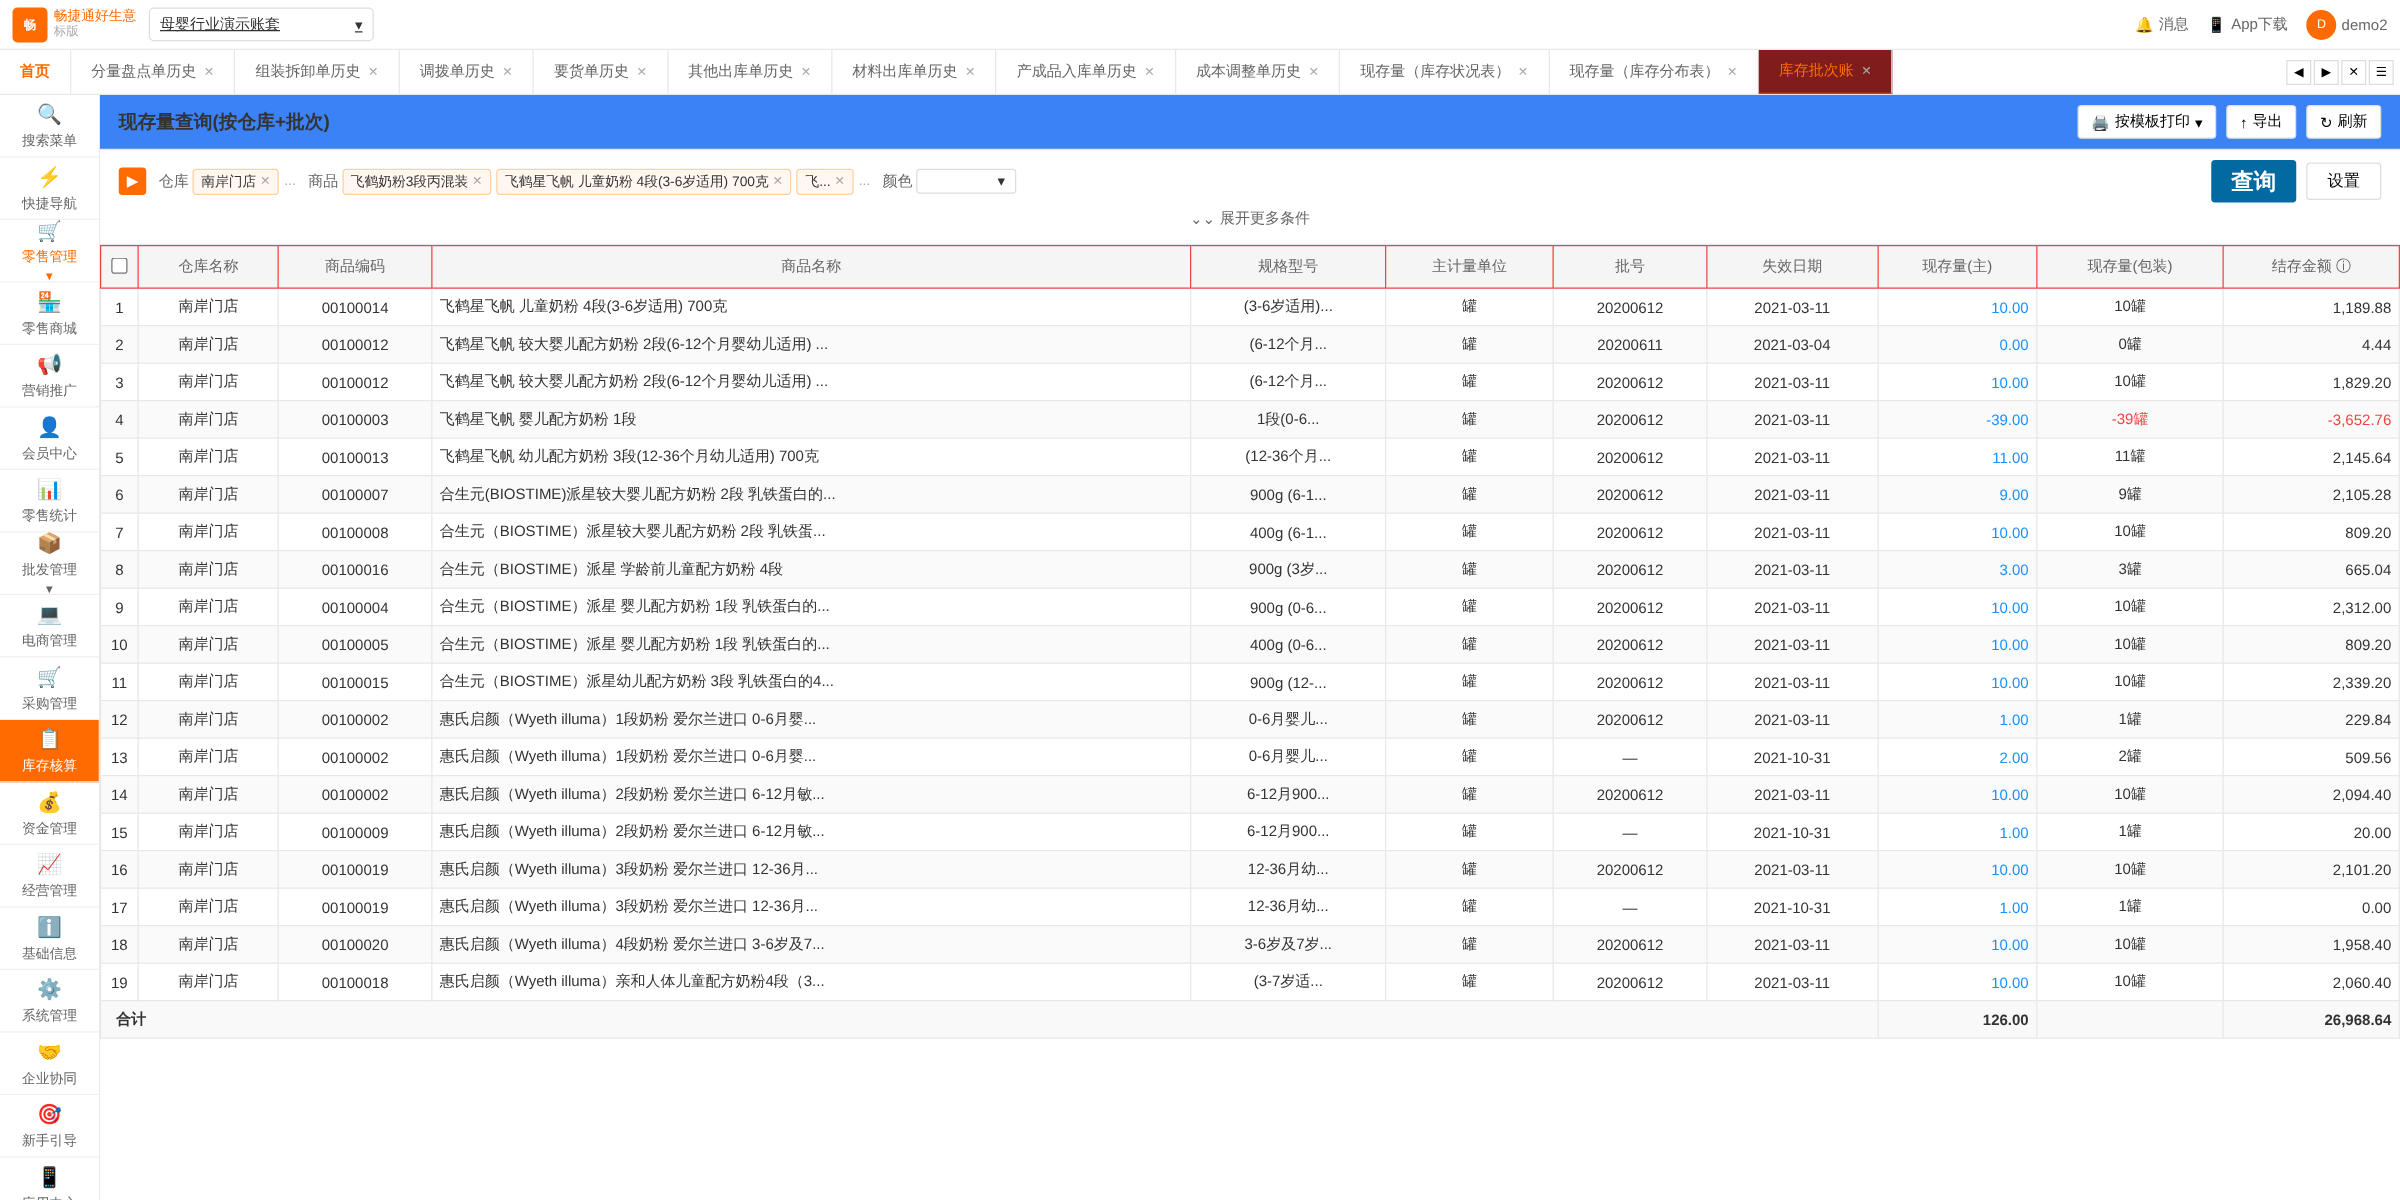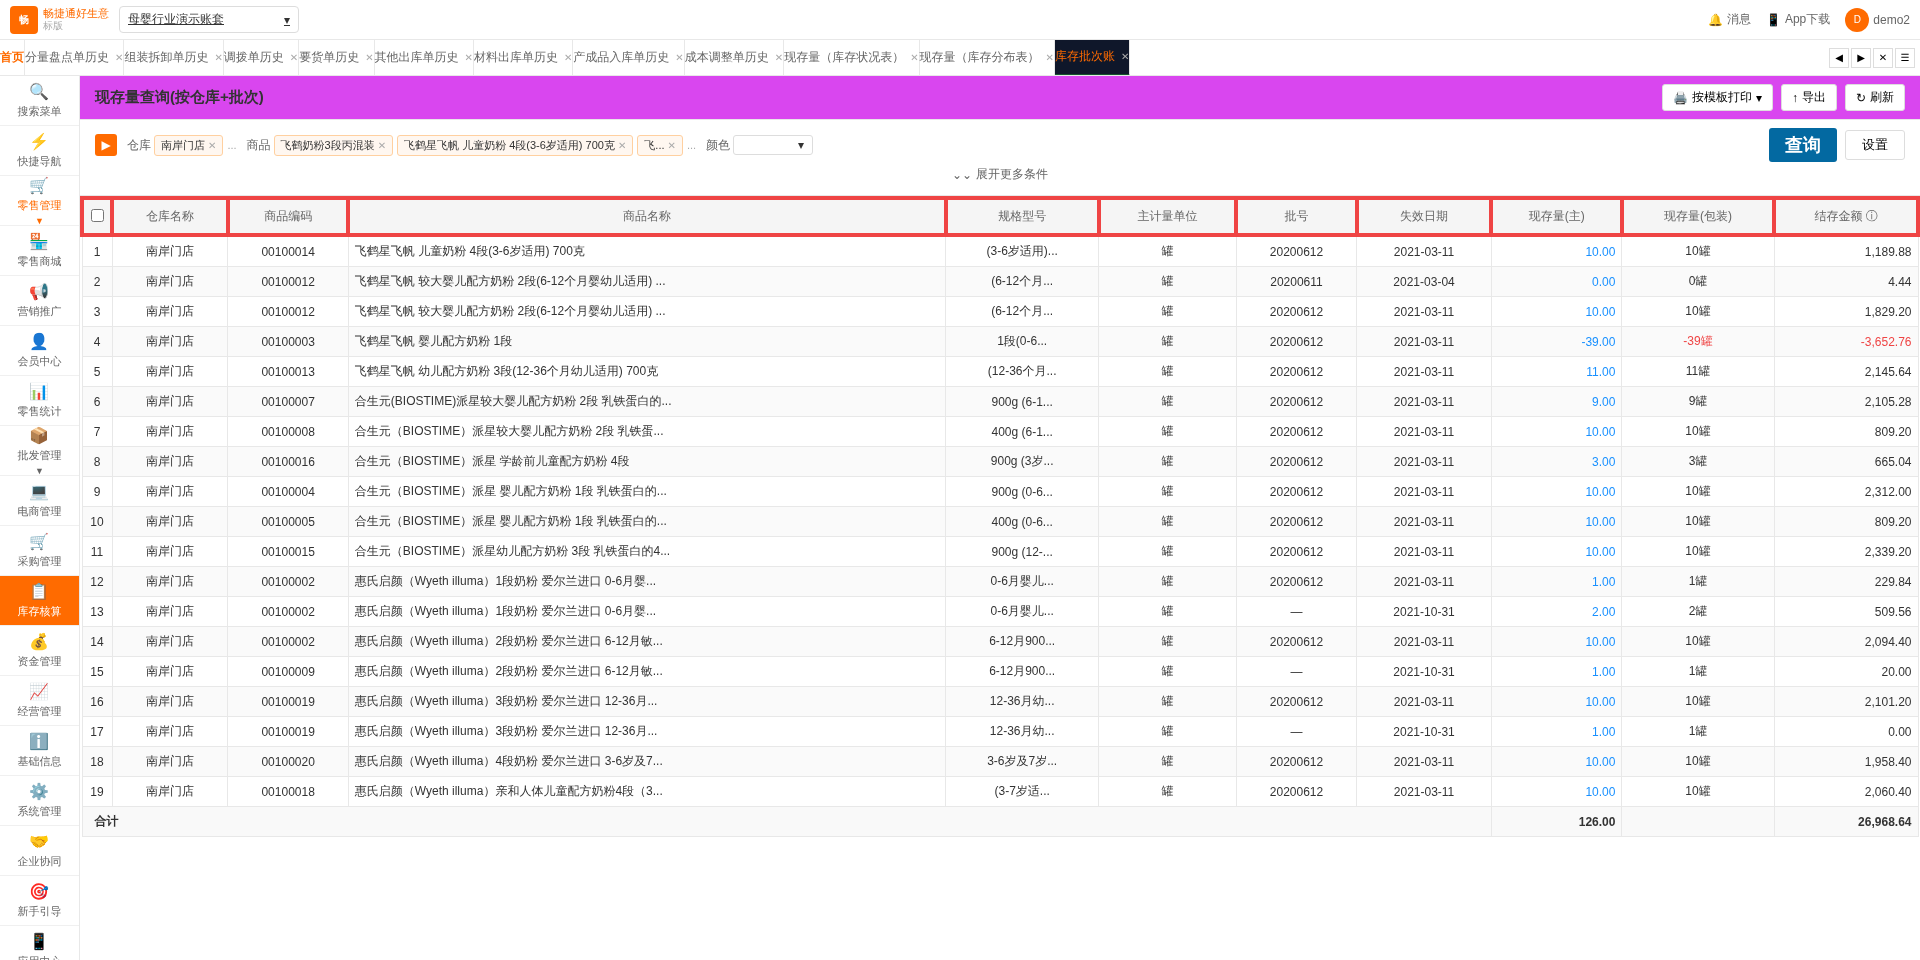--- a/index.html
+++ b/index.html
@@ -16,45 +16,45 @@
     .org-select { display: flex; align-items: center; gap: 4px; padding: 4px 8px; border: 1px solid #ddd; border-radius: 4px; cursor: pointer; font-size: 12px; min-width: 180px; text-decoration: underline; }
     .top-right { margin-left: auto; display: flex; align-items: center; gap: 15px; }
     .top-right-item { display: flex; align-items: center; gap: 4px; cursor: pointer; color: #666; font-size: 12px; }
 
     
     .nav-tabs {
       display: flex; align-items: center; background: #fff; border-bottom: 1px solid #e8e8e8;
       overflow: hidden; height: 36px;
     }
     .nav-tab {
-      display: flex; align-items: center; gap: 4px; padding: 0 0; height: 36px;
+      display: flex; align-items: center; gap: 4px; padding: 0 16px; height: 36px;
       border-right: 1px solid #e8e8e8; cursor: pointer; white-space: nowrap;
       font-size: 12px; color: #666; flex-shrink: 0;
     }
-    .nav-tab.active { color: #ff6b00; border-bottom: 2px solid #14532d; background: #0f172a; }
+    .nav-tab.active { color: #ff6b00; border-bottom: 2px solid #c2410c; background: #7f1d1d; }
     .nav-tab .close-x { color: #aaa; font-size: 10px; margin-left: 2px; }
     .nav-tab.home { color: #ff6b00; font-weight: bold; }
     .nav-controls { display: flex; align-items: center; margin-left: auto; padding-right: 5px; gap: 2px; }
     .nav-ctrl-btn { width: 20px; height: 20px; border: 1px solid #ddd; background: #fff; cursor: pointer; display:flex; align-items:center; justify-content:center; font-size:10px; }
 
     
     .main-layout { display: flex; height: calc(960px - 40px - 36px); }
 
     
     .sidebar { width: 80px; background: #fff; border-right: 1px solid #e8e8e8; display: flex; flex-direction: column; overflow-y: auto; flex-shrink: 0; }
     .sidebar-item { display: flex; flex-direction: column; align-items: center; justify-content: center; padding: 10px 5px; cursor: pointer; color: #666; font-size: 11px; gap: 3px; border-bottom: 1px solid #f0f0f0; min-height: 50px; }
     .sidebar-item.active { background: #ff6b00; color: #fff; }
     .sidebar-icon { font-size: 16px; }
 
     
     .content { flex: 1; display: flex; flex-direction: column; overflow: hidden; }
 
     
     .page-header {
-      background: #d946ef; padding: 8px 15px; display: flex; align-items: center; justify-content: space-between;
+      background: #3b82f6; padding: 8px 15px; display: flex; align-items: center; justify-content: space-between;
       border-bottom: 1px solid #e8e8e8;
     }
     .page-title { font-size: 15px; font-weight: bold; color: #333; }
     .header-actions { display: flex; align-items: center; gap: 8px; }
     .btn-print { display:flex; align-items:center; gap:4px; padding: 4px 10px; border: 1px solid #ddd; border-radius:3px; cursor:pointer; font-size:12px; background:#fff; }
     .btn-export { display:flex; align-items:center; gap:4px; padding: 4px 10px; border: 1px solid #ddd; border-radius:3px; cursor:pointer; font-size:12px; background:#fff; }
     .btn-refresh { display:flex; align-items:center; gap:4px; padding: 4px 10px; border: 1px solid #ddd; border-radius:3px; cursor:pointer; font-size:12px; background:#fff; }
 
     
     .filter-area { background: #fff; padding: 8px 15px; border-bottom: 1px solid #e8e8e8; }
@@ -67,21 +67,21 @@
     .filter-more { color:#aaa; font-size:11px; cursor:pointer; }
     .btn-query { background:#0369a1; color:#fff; border:none; border-radius:3px; padding:5px 16px; cursor:pointer; font-size:18px; font-weight:bold; }
     .btn-setting { border:1px solid #ddd; background:#fff; border-radius:3px; padding:5px 16px; cursor:pointer; font-size:13px; }
     .expand-row { display:flex; align-items:center; justify-content:center; padding: 4px 0; }
     .expand-btn { display:flex; align-items:center; gap:4px; color:#666; font-size:12px; cursor:pointer; background:none; border:none; }
 
     
     .table-container { flex:1; overflow: auto; background:#fff; margin: 0; }
     table { width: 100%; border-collapse: collapse; font-size: 12px; }
     thead tr { background: #f5f5f5; }
-    th { padding: 8px 6px; border: 4px solid #ef4444; color: #666; font-weight: normal; white-space: nowrap; text-align: center; }
+    th { padding: 8px 6px; border: 1px solid #ef4444; color: #666; font-weight: normal; white-space: nowrap; text-align: center; }
     td { padding: 6px 6px; border: 1px solid #e8e8e8; white-space: nowrap; text-align: center; }
     tr:nth-child(even) td { background: #fafafa; }
     .td-left { text-align: left; }
     .td-num { text-align: right; }
     .td-red { color: #ef4444; }
     .td-link { color: #1890ff; cursor: pointer; }
     .footer-row td { background: #f9f9f9; font-weight: bold; }
 
     
     ::-webkit-scrollbar { width: 6px; height: 6px; }

